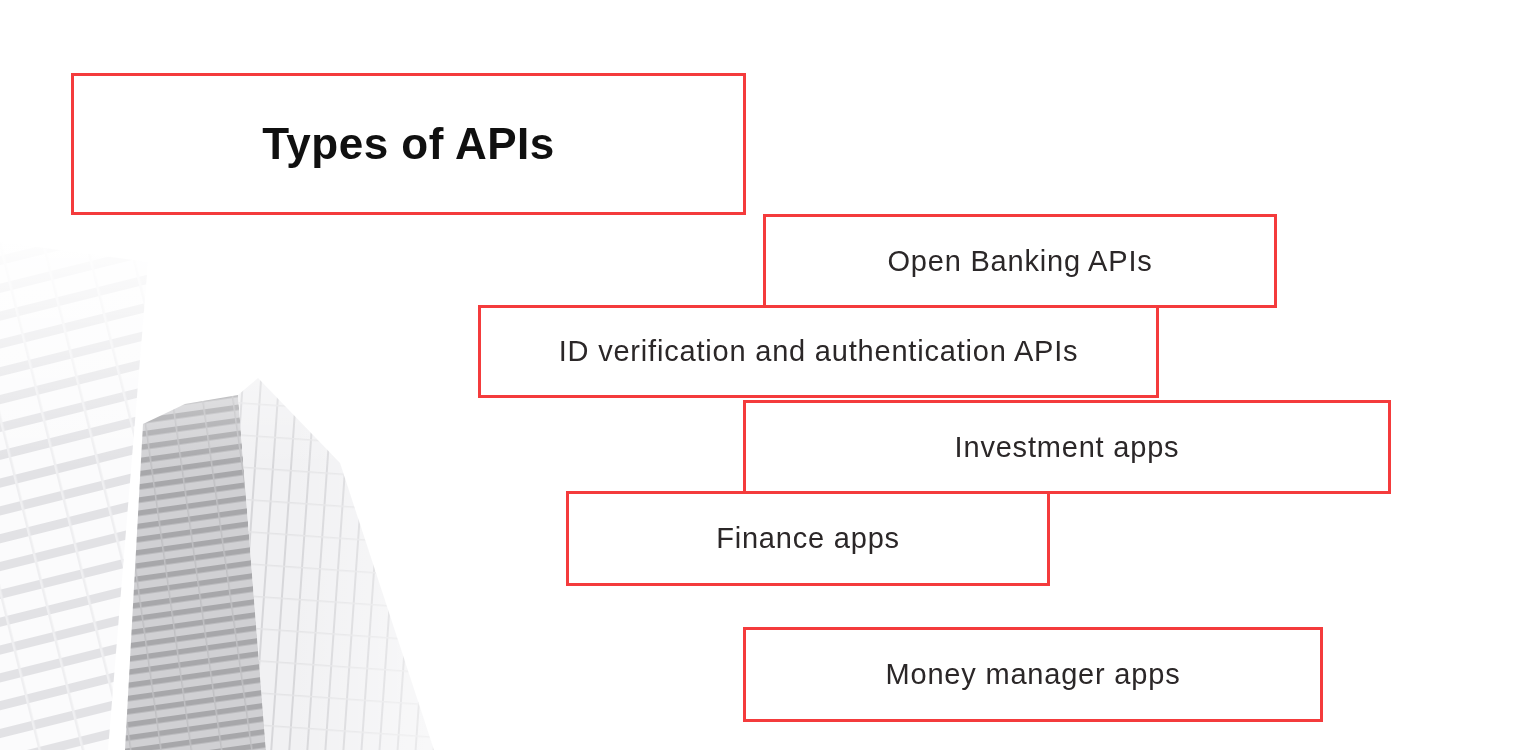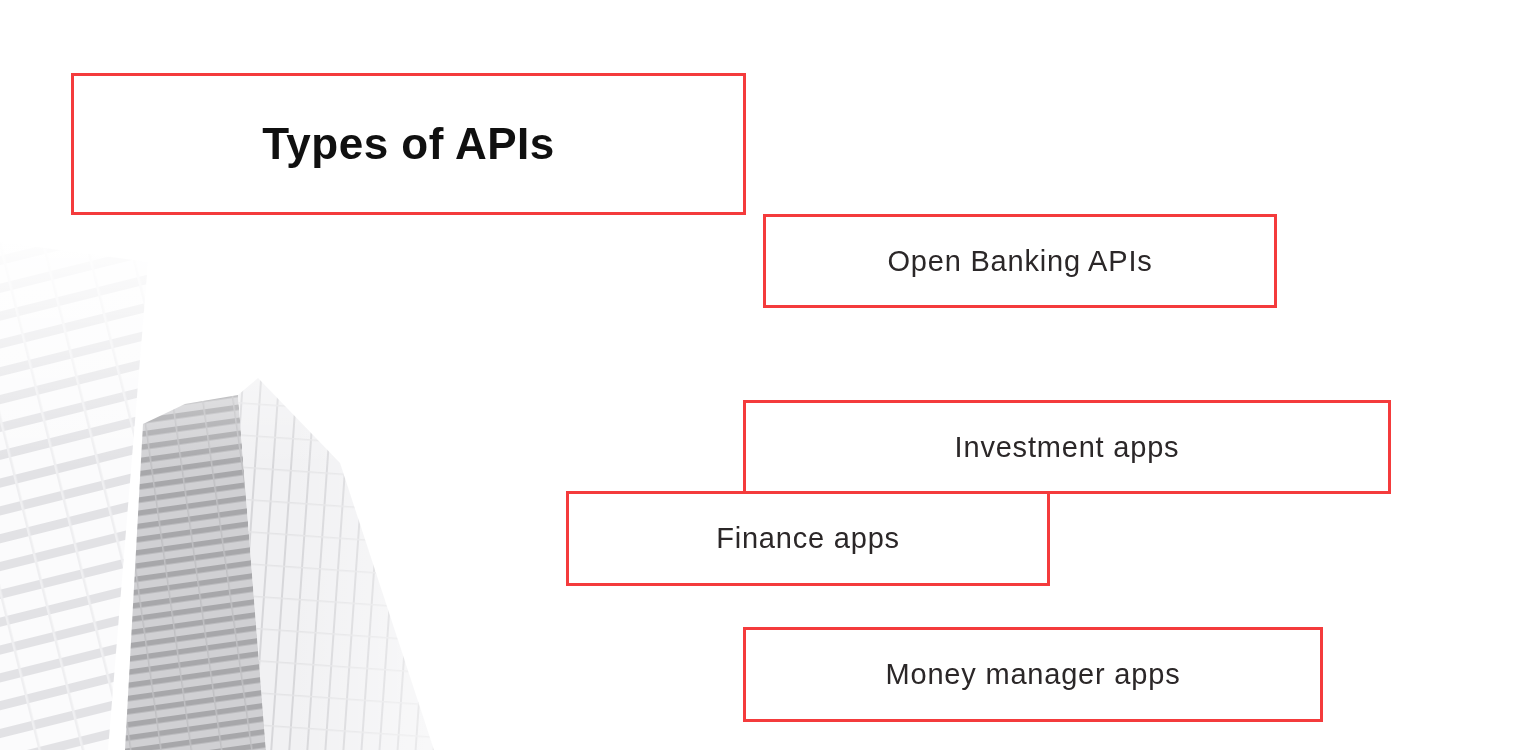--- a/index.html
+++ b/index.html
@@ -87,20 +87,23 @@
   </svg>
 
   <div class="box title-box">
     <span class="title-text">Types of APIs</span>
   </div>
 
   <div class="box node-open-banking">
     <span class="node-label">Open Banking APIs</span>
   </div>
 
+  <div class="box node-id-verification">
+    <span class="node-label">ID verification and authentication APIs</span>
+  </div>
 
   <div class="box node-investment">
     <span class="node-label">Investment apps</span>
   </div>
 
   <div class="box node-finance">
     <span class="node-label">Finance apps</span>
   </div>
 
   <div class="box node-money-manager">

